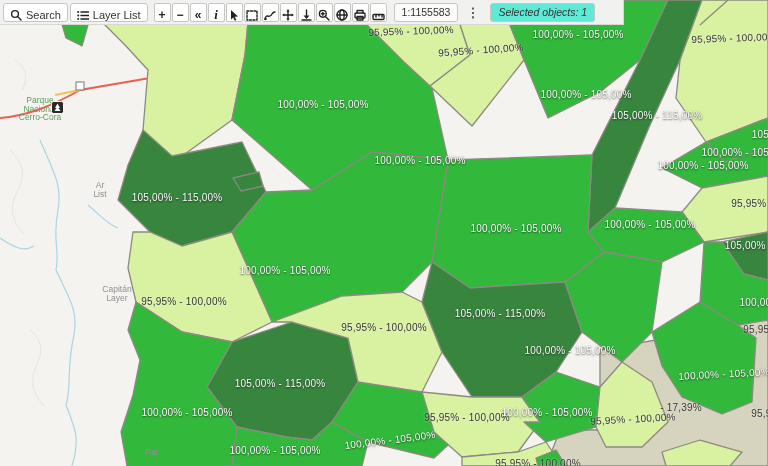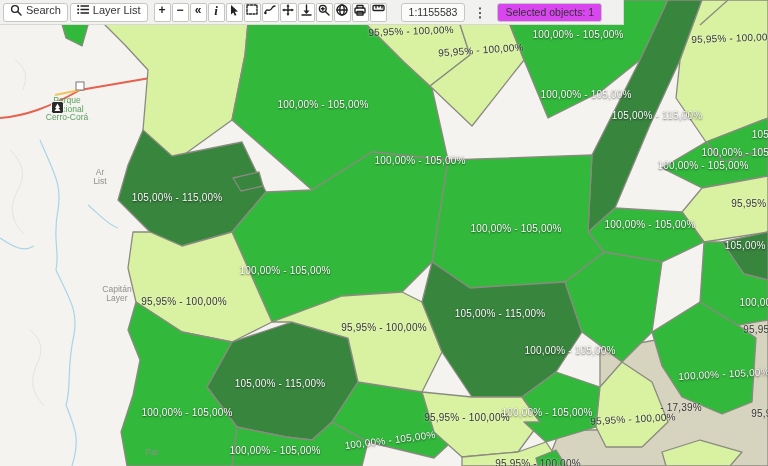--- a/index.html
+++ b/index.html
@@ -19,41 +19,41 @@
   .bline{fill:none;stroke:var(--border);stroke-width:1.3;}
 
   #map-labels{position:absolute;inset:0;pointer-events:none;}
   .map-label{position:absolute;font-size:10px;white-space:nowrap;
              transform:translate(-50%,-50%);letter-spacing:.2px;}
   .map-label.light{color:var(--labelLight);text-shadow:0 1px 2px rgba(0,0,0,.55),0 0 1px rgba(0,0,0,.4);}
   .map-label.dark{color:var(--labelDark);text-shadow:0 0 2px rgba(255,255,255,.75);}
 
   .place-label{position:absolute;font-size:8.5px;line-height:8.5px;text-align:center;
                transform:translate(-50%,0);pointer-events:none;}
-  .place-label.green{color:var(--parkText);margin-left:27px;}
+  .place-label.green{color:var(--parkText);}
   .place-label.gray{color:var(--placeText);}
   .marker{position:absolute;}
 
   
   #toolbar{position:absolute;left:0;top:0;width:624px;height:25px;
            background:#f1f1ef;border-bottom:1px solid #d7d7d3;border-right:1px solid #d7d7d3;
            display:flex;align-items:center;padding:0 3px;box-sizing:border-box;gap:2px;z-index:5;}
-  .tb-btn{display:flex;align-items:flex-start;justify-content:center;gap:4px;height:19px;
+  .tb-btn{display:flex;align-items:flex-end;justify-content:center;gap:4px;height:19px;
           background:#fff;border:1px solid #c6c6c3;border-radius:3px;font-size:11px;color:#333;
           padding:0 6px;box-sizing:border-box;cursor:pointer;font-family:inherit;}
   .tb-btn.icon-only{width:17px;padding:0;border-radius:2px;}
   .tb-group{display:flex;gap:1px;margin-left:4px;}
   .glyph{font-size:12px;font-weight:bold;color:#222;line-height:1;}
   .glyph.it{font-style:italic;font-family:"Liberation Serif",serif;font-size:13px;}
   .tb-box{height:19px;display:flex;align-items:center;background:#fbfbfa;border:1px solid #c6c6c3;
           border-radius:3px;font-size:10.5px;color:#333;padding:0 7px;box-sizing:border-box;}
-  #scale-box{margin-left:12px;}
+  #scale-box{margin-left:5px;}
   .tb-dots{color:#555;font-size:13px;font-weight:bold;margin:0 3px 0 6px;}
   #coords{font-size:10.5px;color:var(--coord);white-space:nowrap;}
-  #selected-box{margin-left:6px;background:#d946ef;}
+  #selected-box{margin-left:6px;background:#5eead4;font-style:italic;}
   svg.ic{display:block;}
   svg.ic *{stroke:#222;fill:none;stroke-width:1.4;stroke-linecap:round;stroke-linejoin:round;}
   svg.ic .f{fill:#222;stroke:none;}
 </style>
 </head>
 <body>
 
 <div id="map-wrap">
   <svg id="map-svg" width="768" height="466" viewBox="0 0 768 466">
 
@@ -144,21 +144,21 @@
       <div class="map-label dark" style="left: 794px; top: 413px;">95,95% - 100,00%</div>
       <div class="map-label light" style="left: 724px; top: 374px; transform: translate(-50%, -50%) rotate(-3deg);">100,00% - 105,00%</div>
       <div class="map-label dark" style="left: 538px; top: 463px;">95,95% - 100,00%</div>
     </div>
   <div id="place-labels">
       <div class="place-label green" style="left: 40px; top: 96px;">
         <div>Parque</div>
         <div>Nacional</div>
         <div>Cerro-Corá</div>
       </div>
-      <div class="place-label gray" style="left: 100px; top: 168px;">
+      <div class="place-label gray" style="left: 100px; top: 181px;">
         <div>Ar</div>
         <div>List</div>
       </div>
       <div class="place-label gray" style="left: 117px; top: 285px;">
         <div>Capitán</div>
         <div>Layer</div>
       </div>
       <div class="place-label gray" style="left: 152px; top: 448px;">
         <div>Par</div>
       </div>

